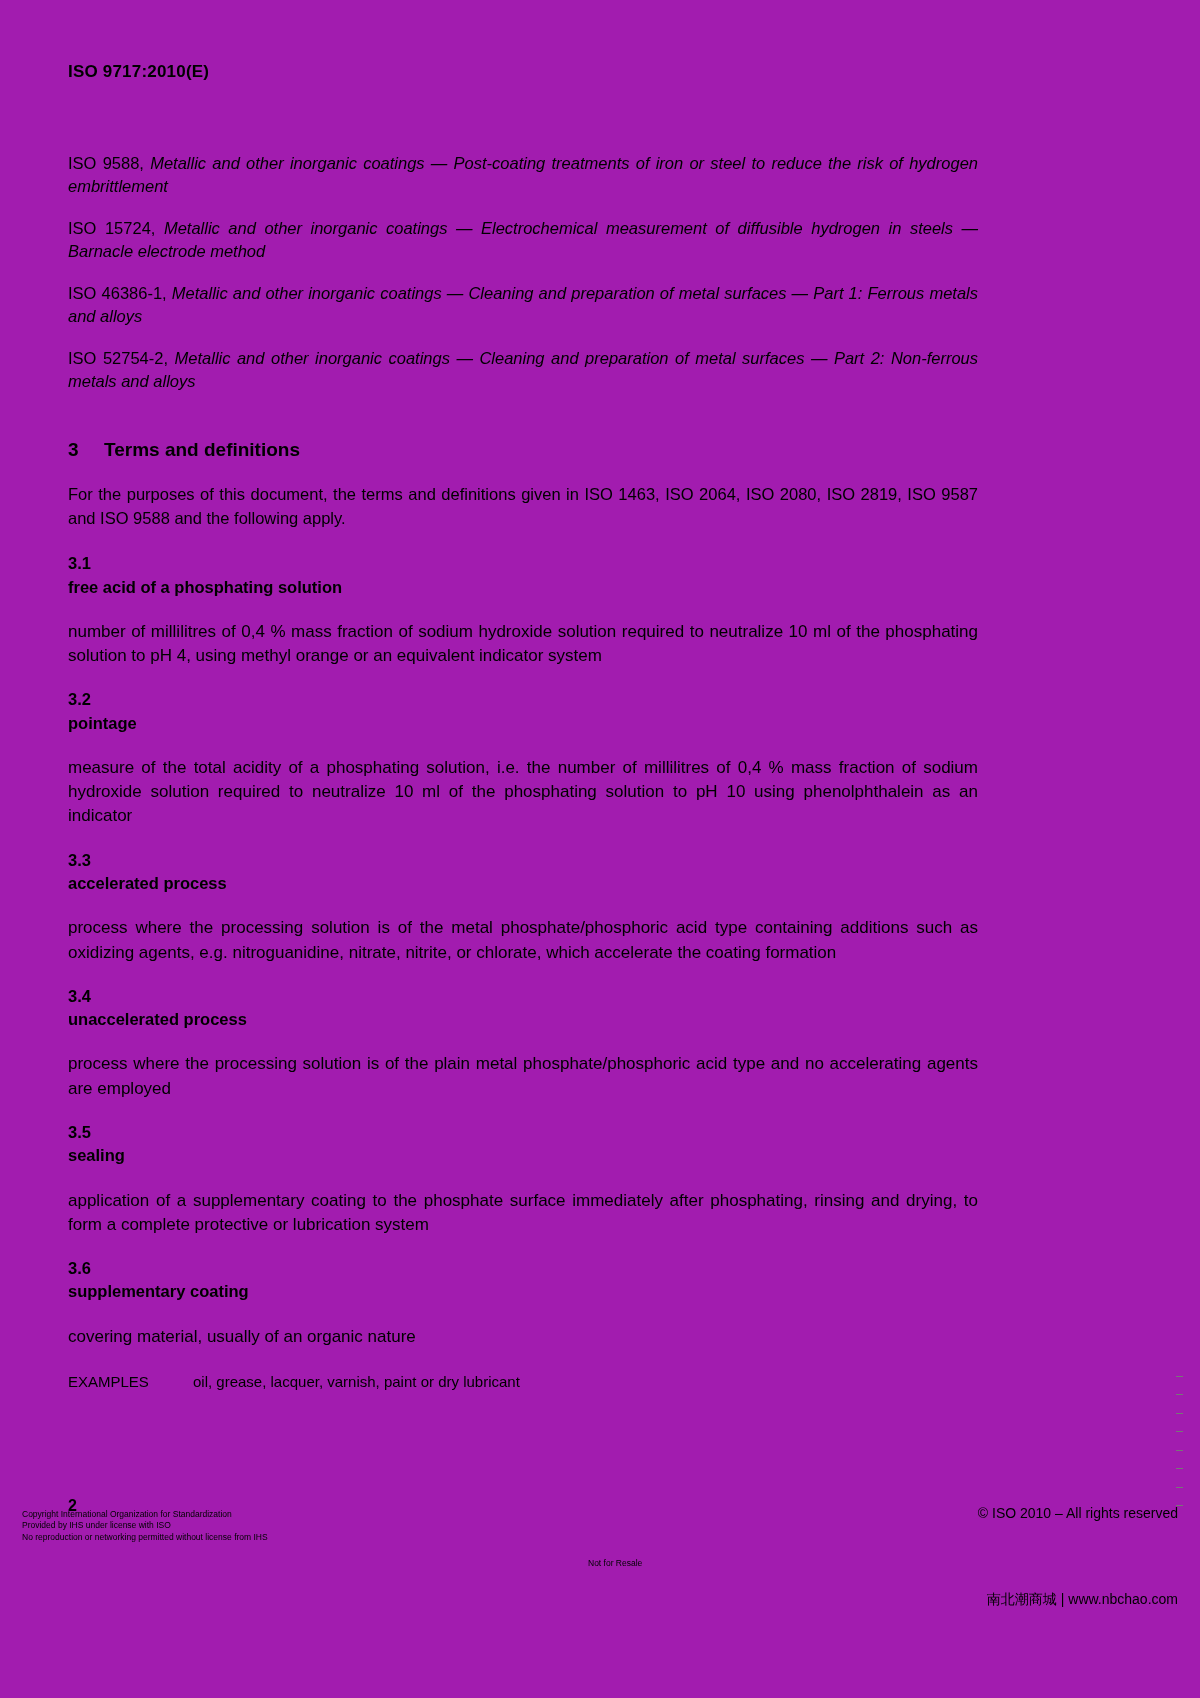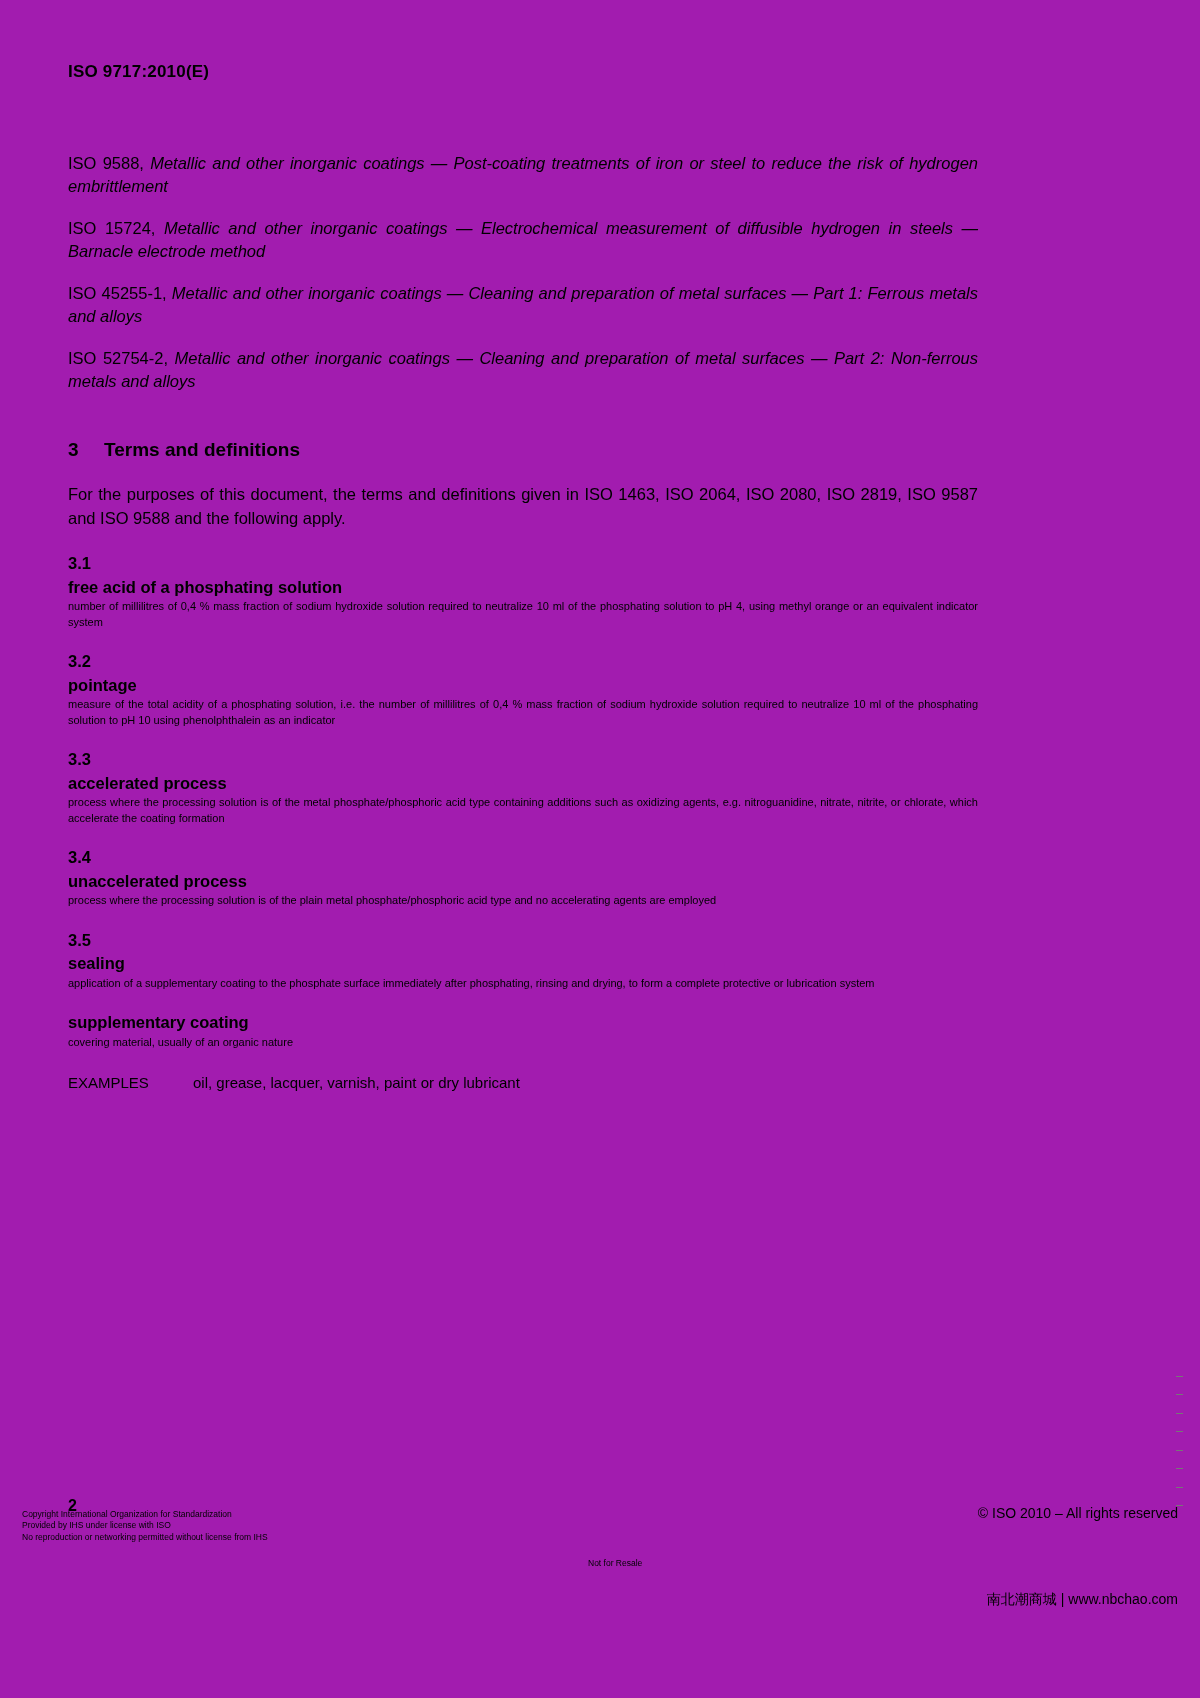--- a/index.html
+++ b/index.html
@@ -62,23 +62,24 @@
     font-size: 16.5px;
     font-weight: bold;
     line-height: 1.42;
   }
   .term-name {
     font-size: 16.5px;
     font-weight: bold;
     line-height: 1.42;
   }
   .term-def {
-    font-size: 11px;
+    font-size: 17px;
     line-height: 1.42;
     text-align: justify;
+    margin-top: 21px;
   }
   .examples-row {
     display: flex;
     font-size: 15px;
     margin-top: 22px;
     line-height: 1.42;
   }
   .examples-label {
     width: 125px;
     flex: 0 0 125px;
@@ -144,21 +145,21 @@
 <div class="page">
 
   <div class="doc-header">ISO 9717:2010(E)</div>
 
   <div class="content">
 
     <p class="ref-para"><span>ISO 9588, </span><span class="title">Metallic and other inorganic coatings — Post-coating treatments of iron or steel to reduce the risk of hydrogen embrittlement</span></p>
 
     <p class="ref-para"><span>ISO 15724, </span><span class="title">Metallic and other inorganic coatings — Electrochemical measurement of diffusible hydrogen in steels — Barnacle electrode method</span></p>
 
-    <p class="ref-para"><span>ISO 45255-1, </span><span class="title">Metallic and other inorganic coatings — Cleaning and preparation of metal surfaces — Part 1: Ferrous metals and alloys</span></p>
+    <p class="ref-para"><span>ISO 46386-1, </span><span class="title">Metallic and other inorganic coatings — Cleaning and preparation of metal surfaces — Part 1: Ferrous metals and alloys</span></p>
 
     <p class="ref-para"><span>ISO 52754-2, </span><span class="title">Metallic and other inorganic coatings — Cleaning and preparation of metal surfaces — Part 2: Non-ferrous metals and alloys</span></p>
 
     <div class="section-heading">
       <span class="num">3</span>
       <span>Terms and definitions</span>
     </div>
 
     <p class="body-para">For the purposes of this document, the terms and definitions given in ISO 1463, ISO 2064, ISO 2080, ISO 2819, ISO 9587 and ISO 9588 and the following apply.</p>
 
@@ -186,20 +187,21 @@
       <div class="term-def">process where the processing solution is of the plain metal phosphate/phosphoric acid type and no accelerating agents are employed</div>
     </div>
 
     <div class="term-block">
       <div class="term-num">3.5</div>
       <div class="term-name">sealing</div>
       <div class="term-def">application of a supplementary coating to the phosphate surface immediately after phosphating, rinsing and drying, to form a complete protective or lubrication system</div>
     </div>
 
     <div class="term-block">
+      <div class="term-num">3.6</div>
       <div class="term-name">supplementary coating</div>
       <div class="term-def">covering material, usually of an organic nature</div>
     </div>
 
     <div class="examples-row">
       <span class="examples-label">EXAMPLES</span>
       <span>oil, grease, lacquer, varnish, paint or dry lubricant</span>
     </div>
 
   </div>

